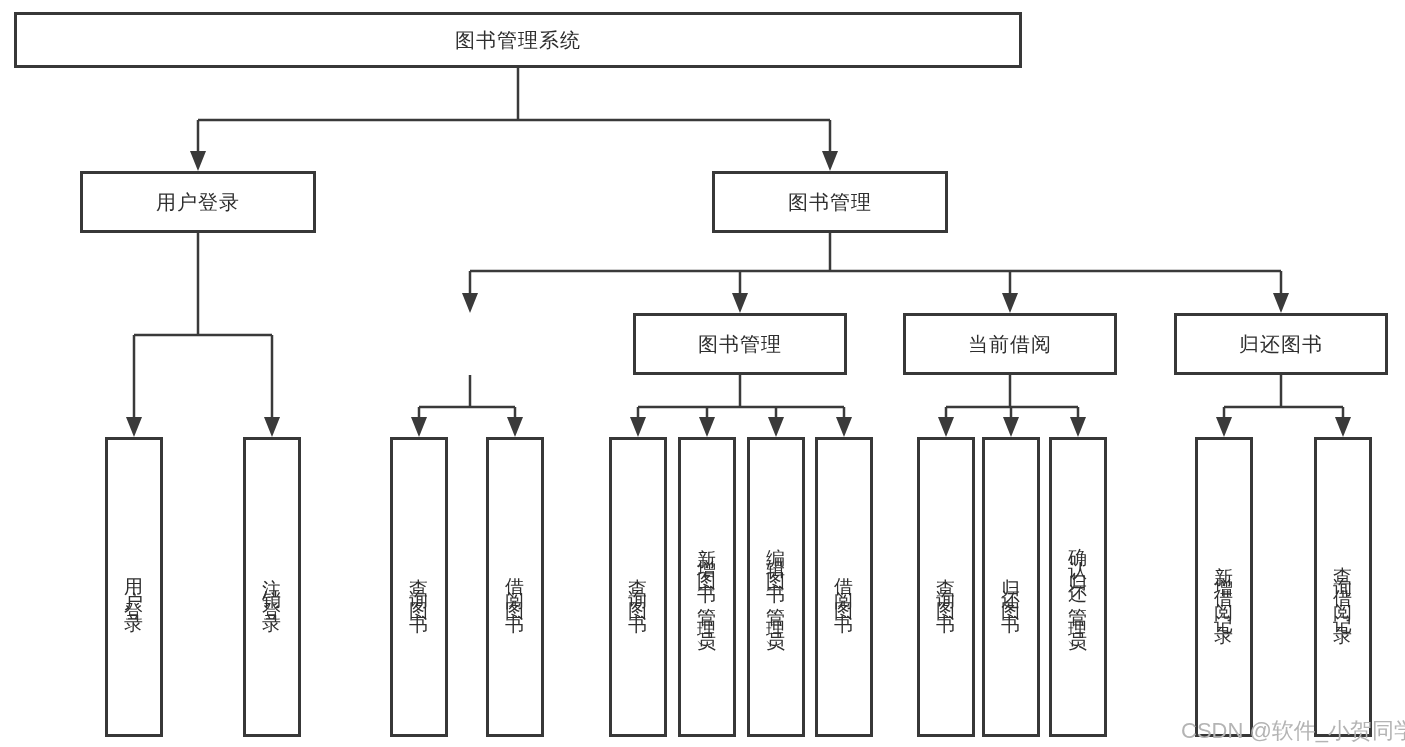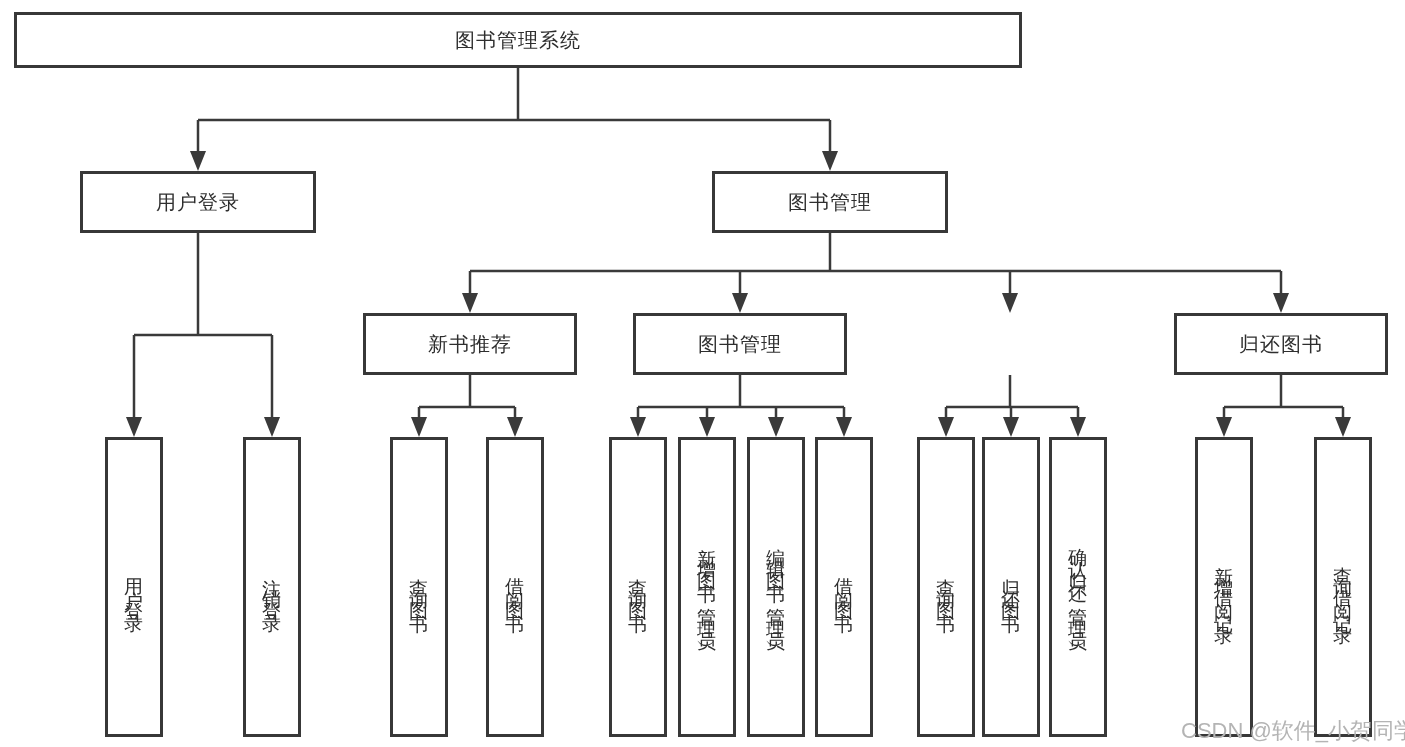--- a/index.html
+++ b/index.html
@@ -98,25 +98,25 @@
     <span>图书管理系统</span>
   </div>
 
   <div class="node" style="left:80px;top:171px;width:236px;height:62px">
     <span>用户登录</span>
   </div>
   <div class="node" style="left:712px;top:171px;width:236px;height:62px">
     <span>图书管理</span>
   </div>
 
-  <div class="node" style="left:363px;top:313px;width:214px;height:62px">
-    <span>新书推荐</span>
-  </div>
   <div class="node" style="left:633px;top:313px;width:214px;height:62px">
     <span>图书管理</span>
+  </div>
+  <div class="node" style="left:903px;top:313px;width:214px;height:62px">
+    <span>当前借阅</span>
   </div>
   <div class="node" style="left:1174px;top:313px;width:214px;height:62px">
     <span>归还图书</span>
   </div>
 
   <div class="node v" style="left:105px;top:437px;width:58px;height:300px">
     <span class="vtext">用户登录</span>
   </div>
   <div class="node v" style="left:243px;top:437px;width:58px;height:300px">
     <span class="vtext">注销登录</span>

